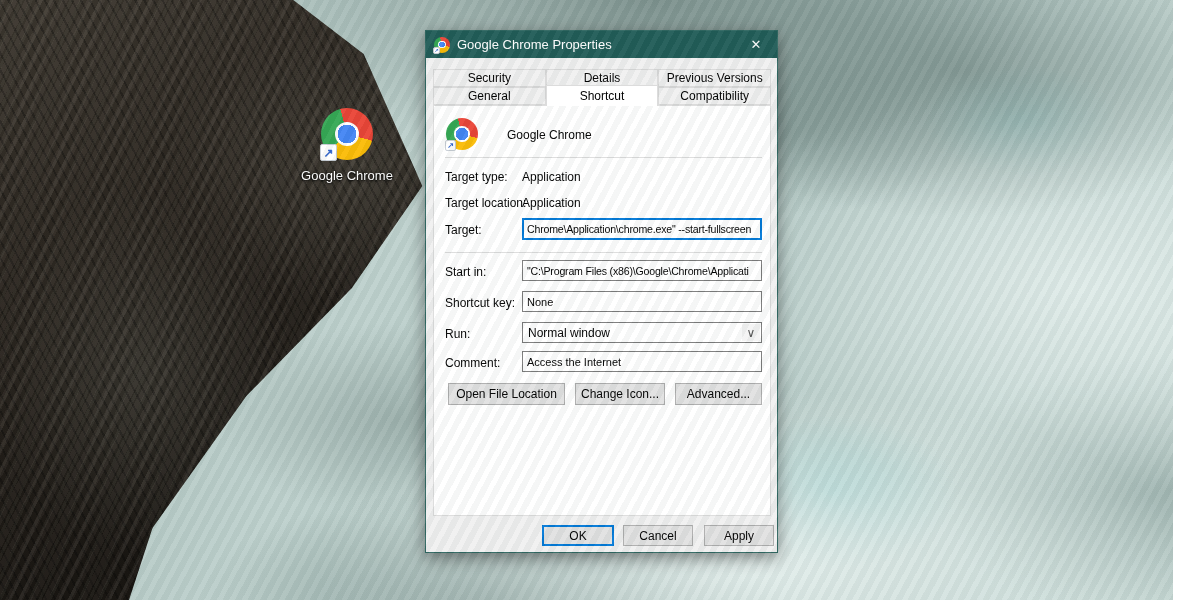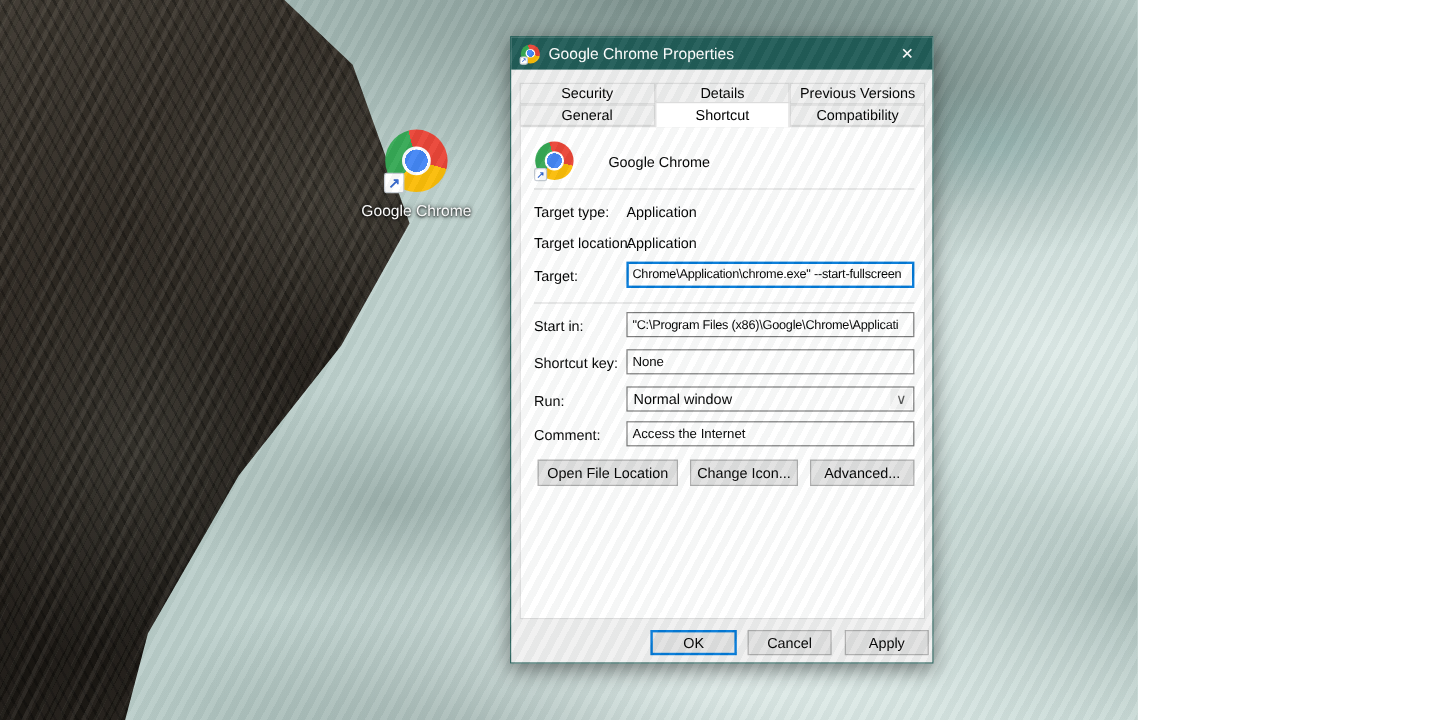--- a/index.html
+++ b/index.html
@@ -1,20 +1,20 @@
 <!DOCTYPE html>
 <html><head>
 <meta charset="utf-8">
 <style>
   * { margin:0; padding:0; box-sizing:border-box; }
   html,body { width:1200px; height:600px; overflow:hidden;
     font-family:"Liberation Sans", sans-serif; }
 
   
-  .desktop { position:relative; width:948px; height:600px; overflow:hidden;
+  .desktop { position:relative; width:1173px; height:600px; overflow:hidden;
     background-color:#b6cac6;
     background-image:
       radial-gradient(ellipse 560px 240px at 56% 0%,  rgba(72,94,90,.55), transparent 70%),
       radial-gradient(ellipse 430px 210px at 82% 12%, rgba(84,106,102,.5), transparent 70%),
       radial-gradient(ellipse 300px 120px at 66% 22%, rgba(96,118,114,.4), transparent 70%),
       radial-gradient(ellipse 520px 300px at 92% 48%, rgba(233,243,241,.75), transparent 70%),
       radial-gradient(ellipse 620px 250px at 64% 94%, rgba(238,247,245,.8), transparent 70%),
       radial-gradient(ellipse 180px 110px at 71% 82%, rgba(108,190,190,.4), transparent 70%),
       radial-gradient(ellipse 140px  80px at 87% 20%, rgba(120,195,195,.3), transparent 70%),
       radial-gradient(ellipse 340px 200px at 100% 82%,rgba(118,142,138,.5), transparent 70%),

